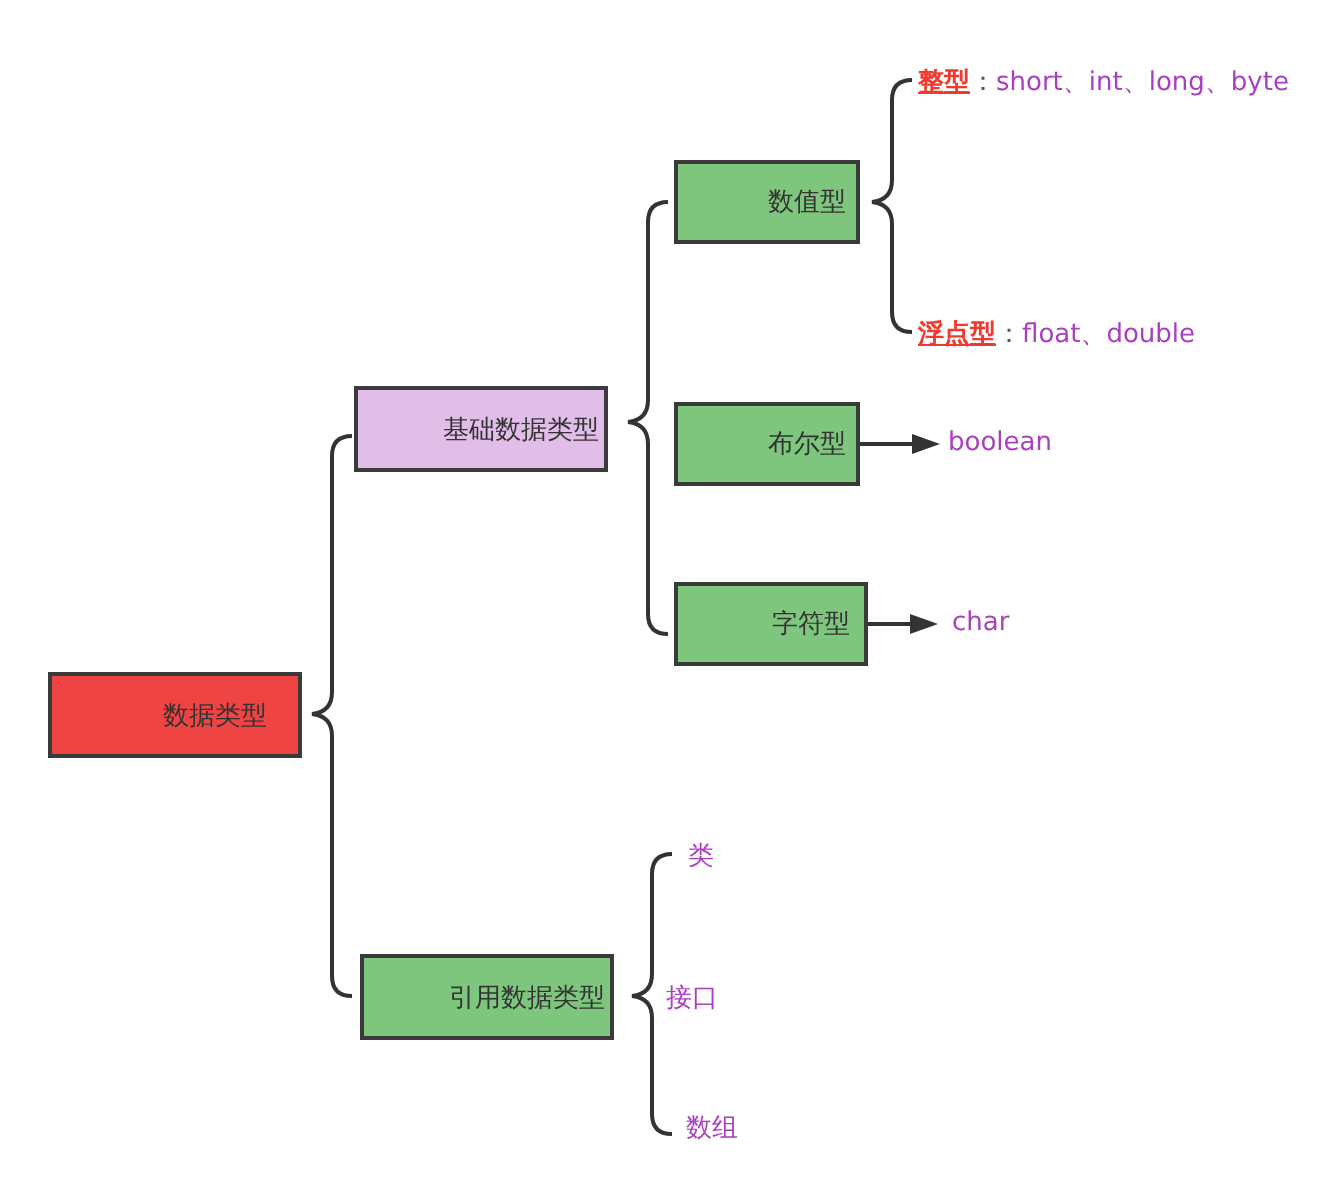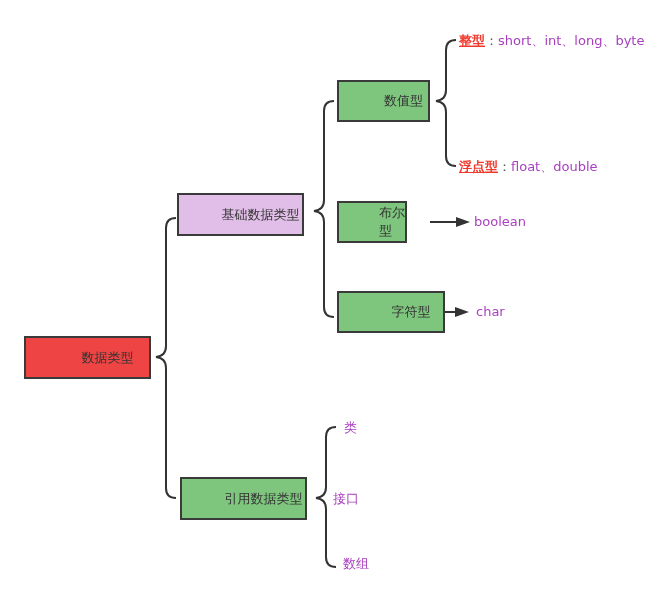--- a/index.html
+++ b/index.html
@@ -44,25 +44,25 @@
 </div>
 
 <div class="node" style="left:180px; top:477px; width:127px; height:43px; background:#7ec67e;">
   <span>引用数据类型</span>
 </div>
 
 <div class="node" style="left:337px; top:80px; width:93px; height:42px; background:#7ec67e;">
   <span>数值型</span>
 </div>
 
-<div class="node" style="left:337px; top:201px; width:70px; height:42px; background:#7ec67e;">
+<div class="node" style="left:337px; top:201px; width:93px; height:42px; background:#7ec67e;">
   <span>布尔型</span>
 </div>
 
-<div class="node" style="left:337px; top:291px; width:108px; height:42px; background:#7ec67e;">
+<div class="node" style="left:337px; top:291px; width:97px; height:42px; background:#7ec67e;">
   <span>字符型</span>
 </div>
 
 <div class="leaf" style="left:459px; top:32px;">
   <span class="key">整型</span><span class="sep">：</span><span class="vals">short、int、long、byte</span>
 </div>
 
 <div class="leaf" style="left:459px; top:158px;">
   <span class="key">浮点型</span><span class="sep">：</span><span class="vals">float、double</span>
 </div>

